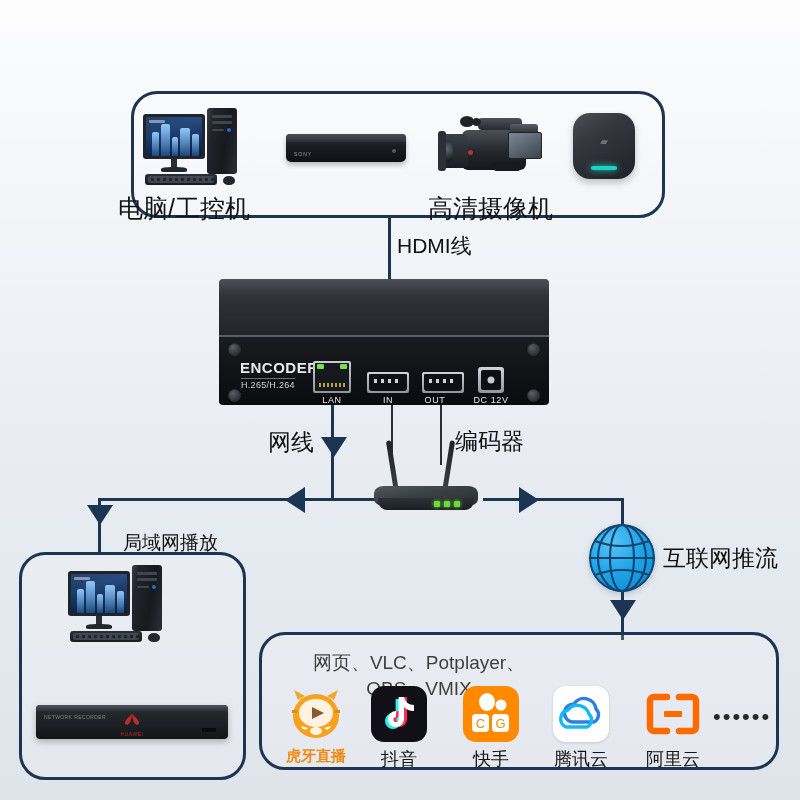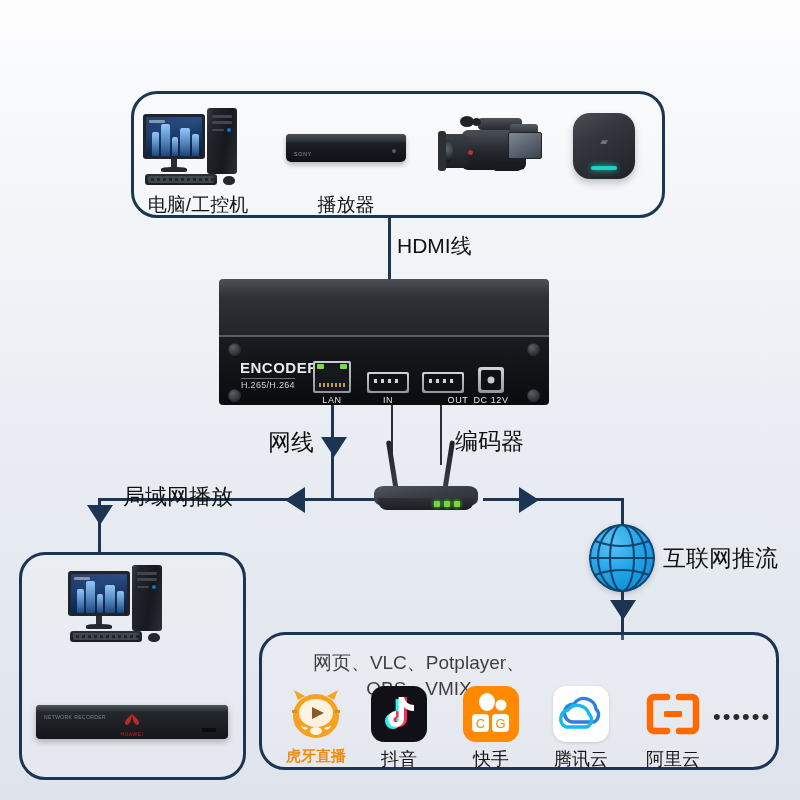--- a/index.html
+++ b/index.html
@@ -30,21 +30,21 @@
   
   .ln{background:#1b3553;position:absolute;}
   .lnh{height:3px;}
   .lnv{width:3px;}
   .arw{position:absolute;width:0;height:0;}
   .arw-d{border-left:13px solid transparent;border-right:13px solid transparent;border-top:20px solid #1b3553;}
   .arw-l{border-top:13px solid transparent;border-bottom:13px solid transparent;border-right:20px solid #1b3553;}
   .arw-r{border-top:13px solid transparent;border-bottom:13px solid transparent;border-left:20px solid #1b3553;}
 
   .conn-label{position:absolute;font-size:21px;color:#101010;white-space:nowrap;text-align:center;}
-  .dev-label{position:absolute;font-size:19px;color:#131313;white-space:nowrap;text-align:center;}
+  .dev-label{position:absolute;font-size:25px;color:#131313;white-space:nowrap;}
 
   
   .pc{position:absolute;}
   .mon-frame{position:absolute;background:#20242b;border-radius:3px;padding:3px;box-sizing:border-box;}
   .mon-screen{width:100%;height:100%;border-radius:1px;
     background:
       linear-gradient(180deg,rgba(255,255,255,.10),rgba(0,0,0,.25)),
       linear-gradient(160deg,#0d2d5e 0%,#123a76 35%,#0a2450 100%);
     position:relative;overflow:hidden;}
   .sky-bld{position:absolute;bottom:0;background:linear-gradient(180deg,rgba(150,205,255,.95),rgba(60,140,220,.35));border-radius:2px 2px 0 0;}
@@ -167,34 +167,34 @@
     <div class="kbd" style="left:2px;top:66px;width:72px;height:11px;"></div>
     <div class="mouse" style="left:80px;top:68px;width:12px;height:9px;"></div>
   </div>
   <div class="dev-label" style="left:118px;top:192px;width:160px;">电脑/工控机</div>
 
   <div class="player" style="left:286px;top:134px;width:120px;height:28px;">
     <div class="player-lip"></div>
     <div class="player-brand">SONY</div>
     <div class="player-dot"></div>
   </div>
-  <div class="dev-label" style="left:286px;top:192px;width:120px;">播放器</div>
 
   <div class="abs" style="left:438px;top:110px;width:108px;height:70px;">
     <div class="cam-body" style="left:24px;top:20px;width:64px;height:40px;"></div>
     <div class="cam-lens" style="left:2px;top:24px;width:28px;height:34px;"></div>
     <div class="cam-hood" style="left:0;top:21px;width:8px;height:40px;"></div>
     <div class="cam-handle" style="left:40px;top:8px;width:44px;height:12px;"></div>
     <div class="cam-mic" style="left:22px;top:6px;width:14px;height:11px;"></div>
     <div class="cam-mic" style="left:34px;top:8px;width:9px;height:8px;"></div>
     <div class="cam-vf" style="left:72px;top:14px;width:28px;height:10px;"></div>
     <div class="cam-screen" style="left:70px;top:22px;width:32px;height:25px;"></div>
     <div class="cam-red" style="left:30px;top:40px;"></div>
     <div style="position:absolute;left:56px;top:52px;width:26px;height:9px;background:#171a1e;border-radius:2px;"></div>
   </div>
+  <div class="dev-label" style="left:428px;top:192px;width:130px;">高清摄像机</div>
 
   <div class="stb" style="left:573px;top:113px;width:62px;height:66px;">
     <div class="stb-logo">▰</div>
     <div class="stb-led" style="bottom:9px;width:26px;"></div>
   </div>
 
   <div class="abs ln lnv" style="left:388px;top:218px;height:124px;"></div>
   <div class="abs arw arw-d" style="left:377px;top:340px;"></div>
   <div class="conn-label" style="left:397px;top:232px;">HDMI线</div>
 
@@ -220,21 +220,21 @@
     <div class="port-cap" style="left:94px;top:116px;width:38px;">LAN</div>
 
     <div class="port-hdmi" style="left:148px;top:93px;width:42px;height:21px;">
       <div class="port-hdmi-in"></div>
     </div>
     <div class="port-cap" style="left:148px;top:116px;width:42px;">IN</div>
 
     <div class="port-hdmi" style="left:203px;top:93px;width:42px;height:21px;">
       <div class="port-hdmi-in"></div>
     </div>
-    <div class="port-cap" style="left:218px;top:116px;width:42px;">OUT</div>
+    <div class="port-cap" style="left:195px;top:116px;width:42px;">OUT</div>
 
     <div class="port-dc" style="left:259px;top:88px;width:26px;height:26px;">
       <div class="port-dc-in"></div>
     </div>
     <div class="port-cap" style="left:247px;top:116px;width:50px;">DC 12V</div>
   </div>
 
   <div class="abs ln lnv" style="left:391px;top:405px;height:60px;width:2px;background:#2b2f36;"></div>
   <div class="abs ln lnv" style="left:440px;top:405px;height:60px;width:2px;background:#2b2f36;"></div>
   <div class="conn-label" style="left:455px;top:426px;font-size:23px;">编码器</div>
@@ -251,21 +251,21 @@
     <div class="rt-front" style="left:6px;top:58px;width:96px;height:12px;"></div>
     <div class="rt-led" style="left:62px;top:61px;"></div>
     <div class="rt-led" style="left:72px;top:61px;"></div>
     <div class="rt-led" style="left:82px;top:61px;"></div>
   </div>
 
   <div class="abs ln lnh" style="left:98px;top:498px;width:275px;"></div>
   <div class="abs arw arw-l" style="left:285px;top:487px;"></div>
   <div class="abs ln lnv" style="left:98px;top:498px;height:56px;"></div>
   <div class="abs arw arw-d" style="left:87px;top:505px;"></div>
-  <div class="conn-label" style="left:123px;top:482px;font-size:22px;">局域网播放</div>
+  <div class="conn-label" style="left:123px;top:530px;font-size:19px;">局域网播放</div>
 
   <div class="abs groupbox" style="left:19px;top:552px;width:227px;height:228px;"></div>
 
   <div class="pc" style="left:68px;top:565px;width:112px;height:78px;">
     <div class="mon-frame" style="left:0;top:6px;width:62px;height:45px;">
       <div class="mon-screen">
         <div class="sky-bld" style="left:6px;width:7px;height:24px;"></div>
         <div class="sky-bld" style="left:15px;width:9px;height:32px;"></div>
         <div class="sky-bld" style="left:26px;width:6px;height:19px;"></div>
         <div class="sky-bld" style="left:34px;width:10px;height:28px;"></div>

